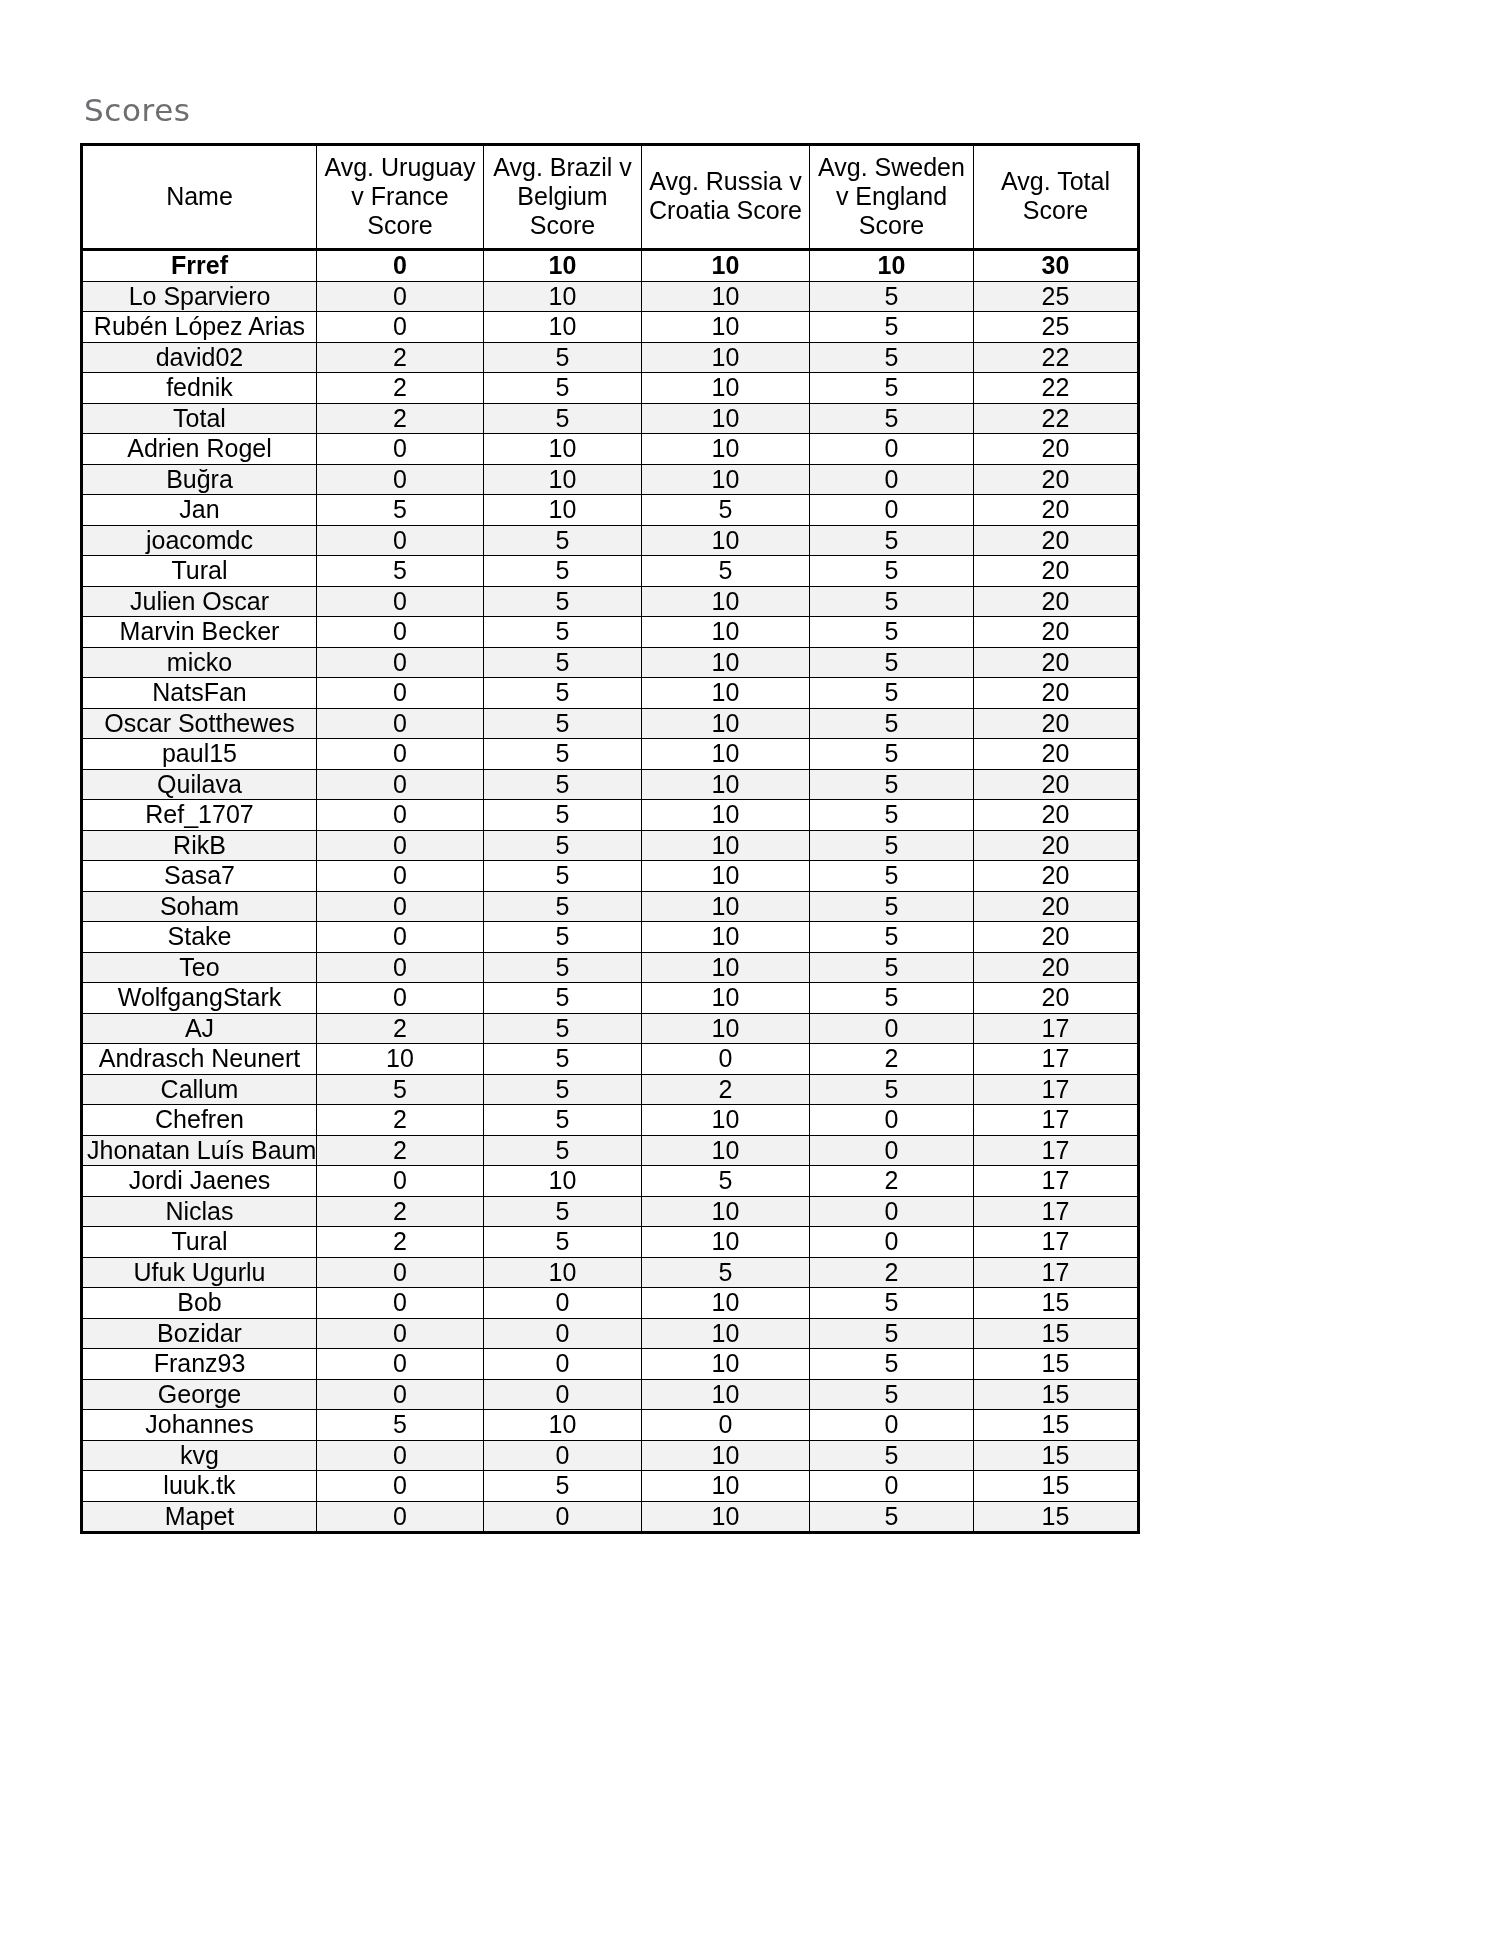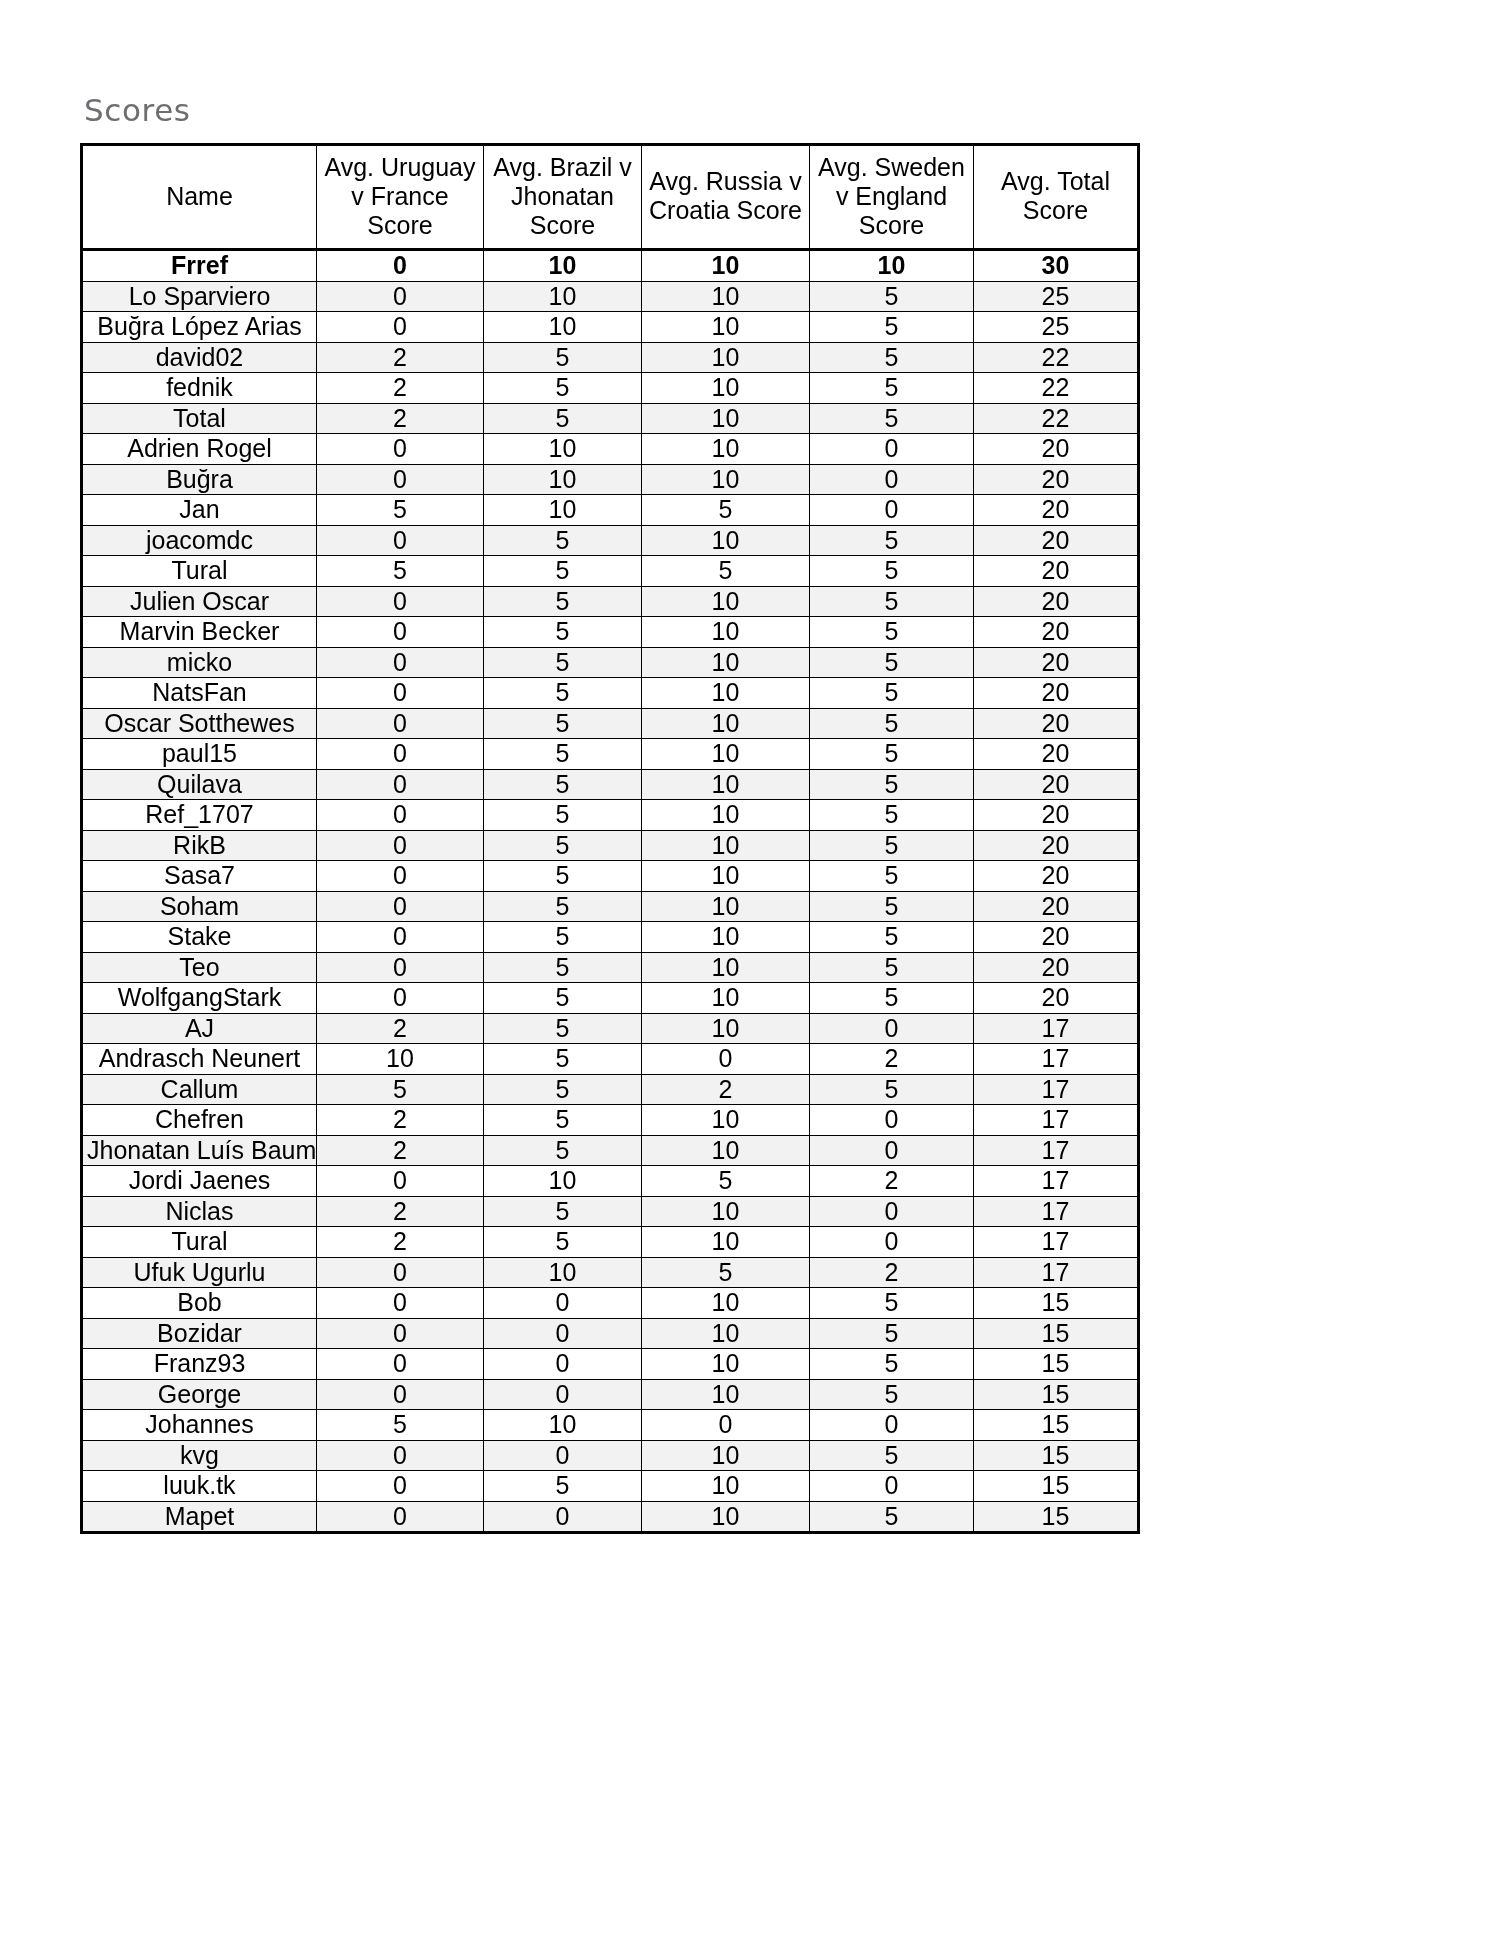--- a/index.html
+++ b/index.html
@@ -114,21 +114,21 @@
           <th>
             <span>Name</span>
           </th>
           <th>
             <span>Avg. Uruguay</span><br>
             <span>v France</span><br>
             <span>Score</span>
           </th>
           <th>
             <span>Avg. Brazil v</span><br>
-            <span>Jhonatan</span><br>
+            <span>Belgium</span><br>
             <span>Score</span>
           </th>
           <th>
             <span>Avg. Russia v</span><br>
             <span>Croatia Score</span>
           </th>
           <th>
             <span>Avg. Sweden</span><br>
             <span>v England</span><br>
             <span>Score</span>
@@ -150,21 +150,21 @@
           </tr>
           <tr class="alt">
             <td>Lo Sparviero</td>
             <td>0</td>
             <td>10</td>
             <td>10</td>
             <td>5</td>
             <td>25</td>
           </tr>
           <tr class="plain">
-            <td>Buğra López Arias</td>
+            <td>Rubén López Arias</td>
             <td>0</td>
             <td>10</td>
             <td>10</td>
             <td>5</td>
             <td>25</td>
           </tr>
           <tr class="alt">
             <td>david02</td>
             <td>2</td>
             <td>5</td>

